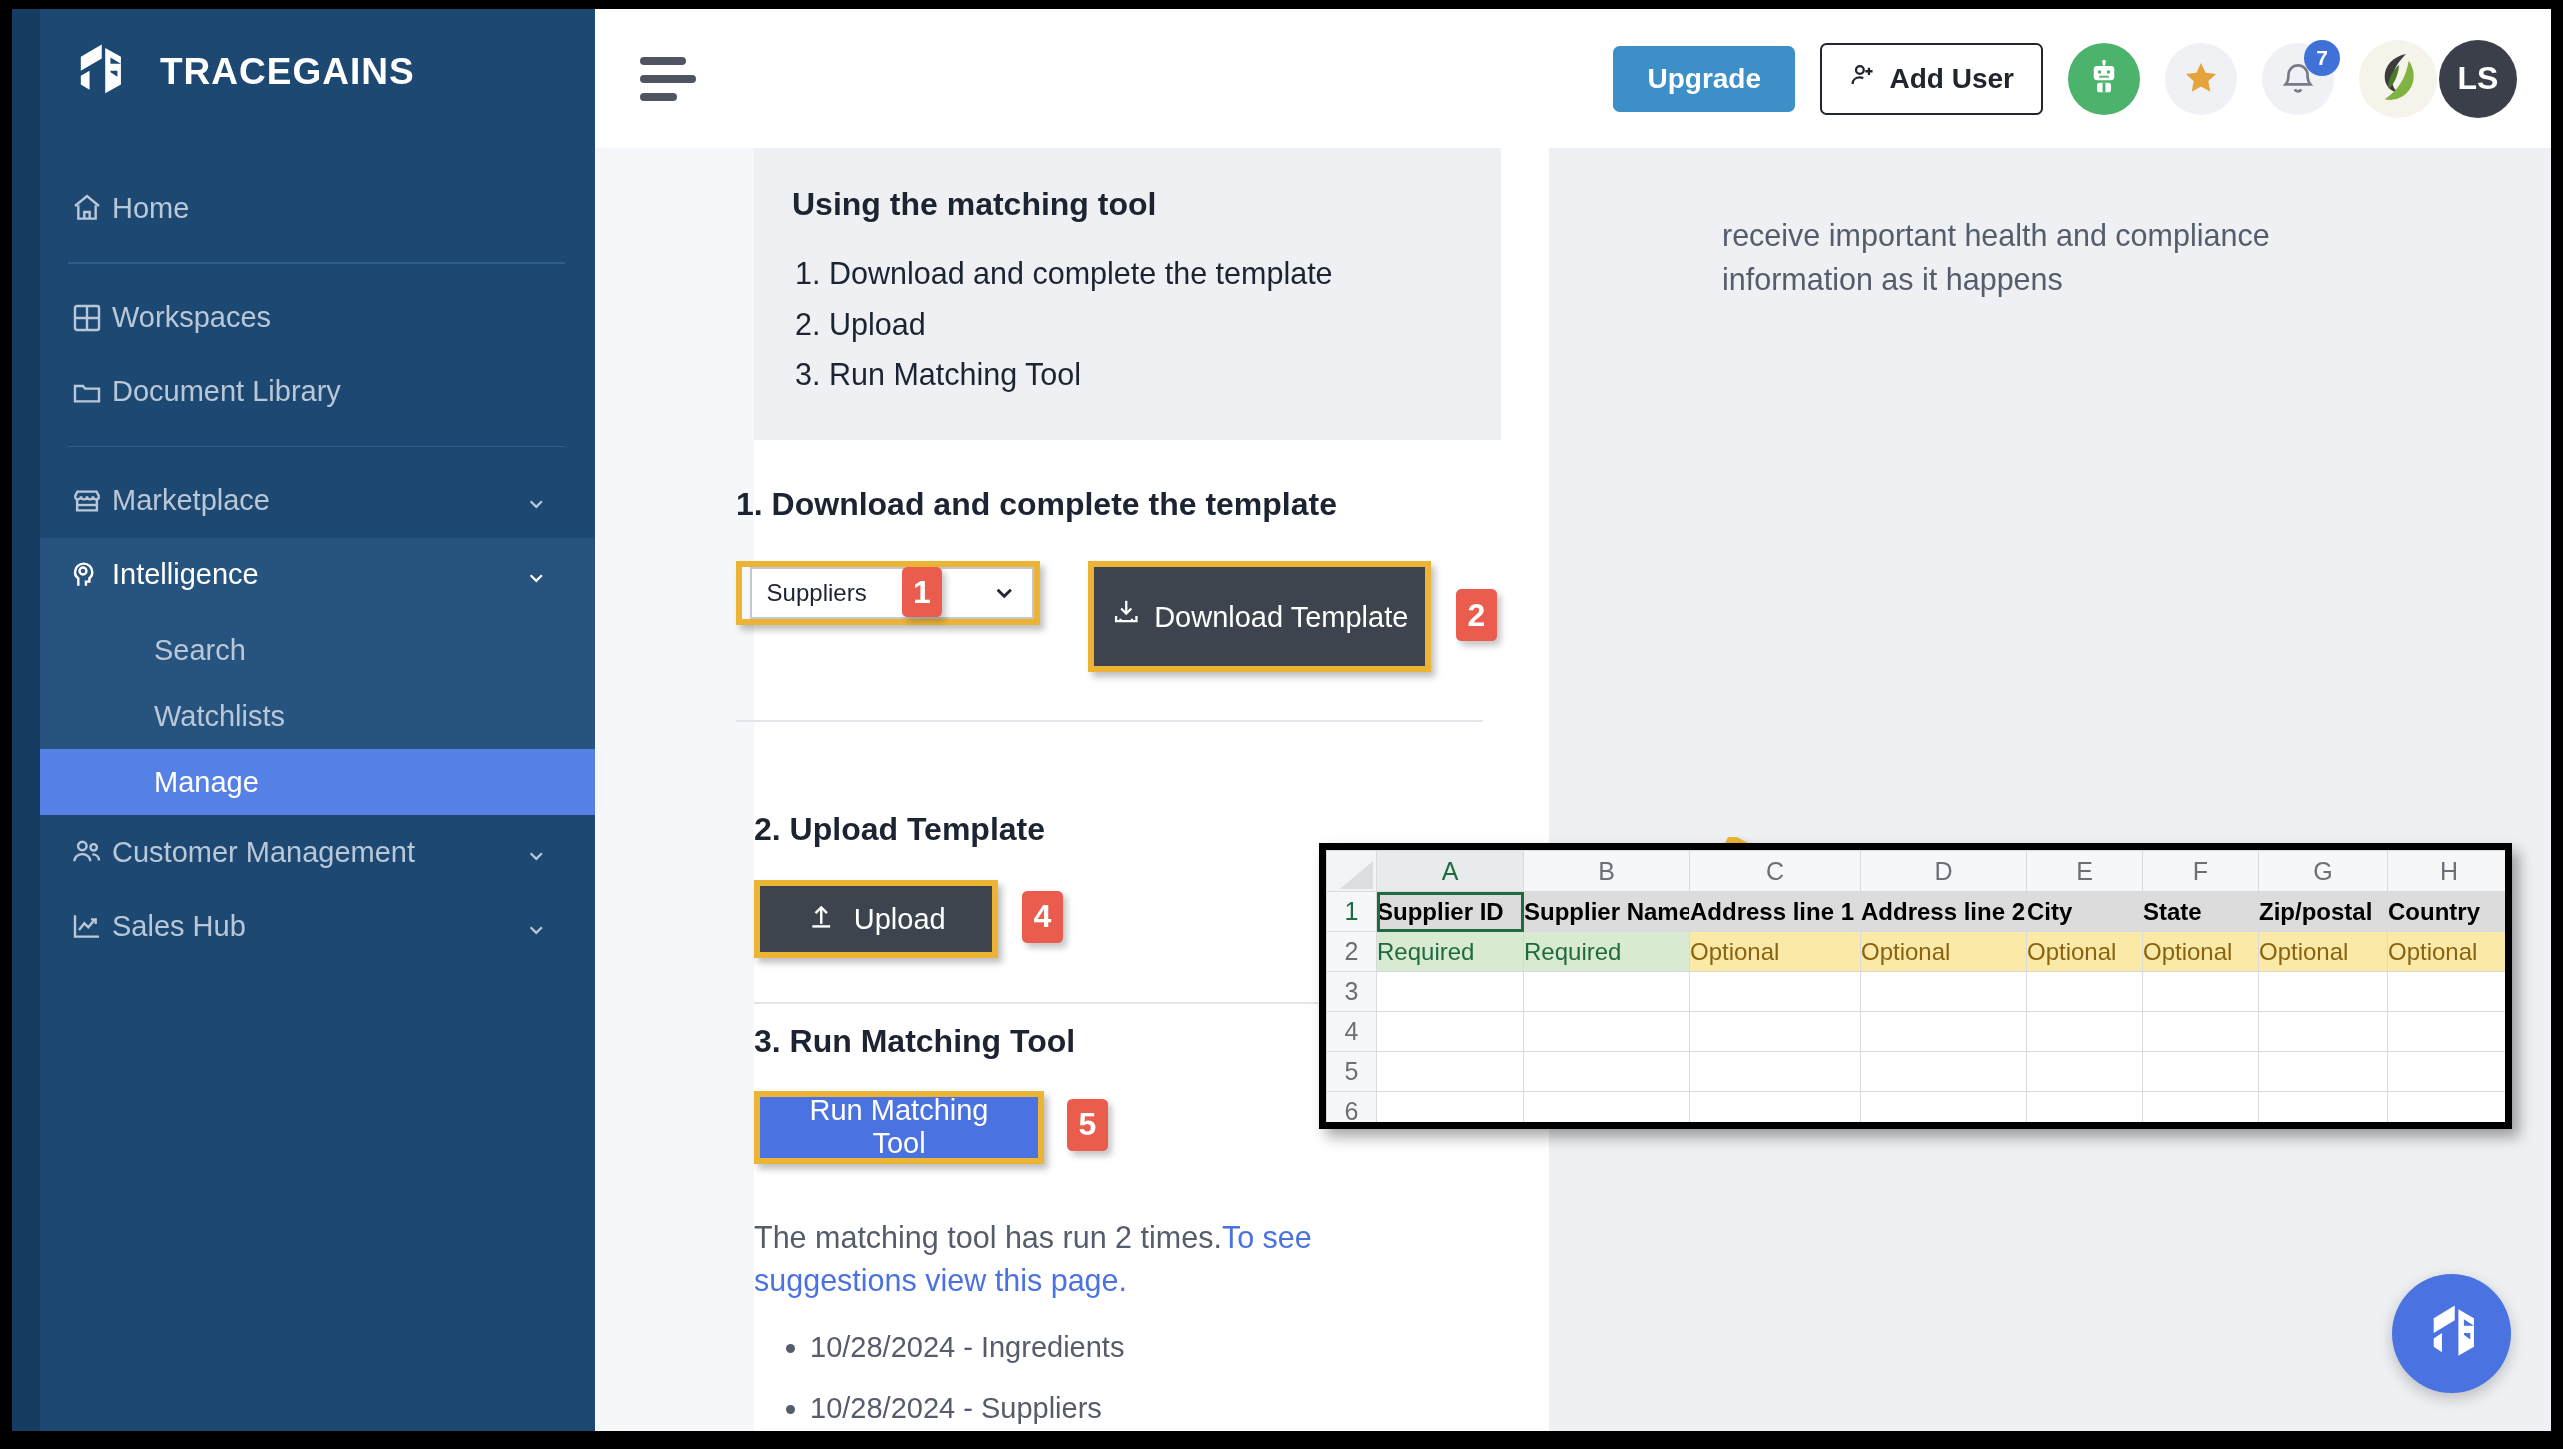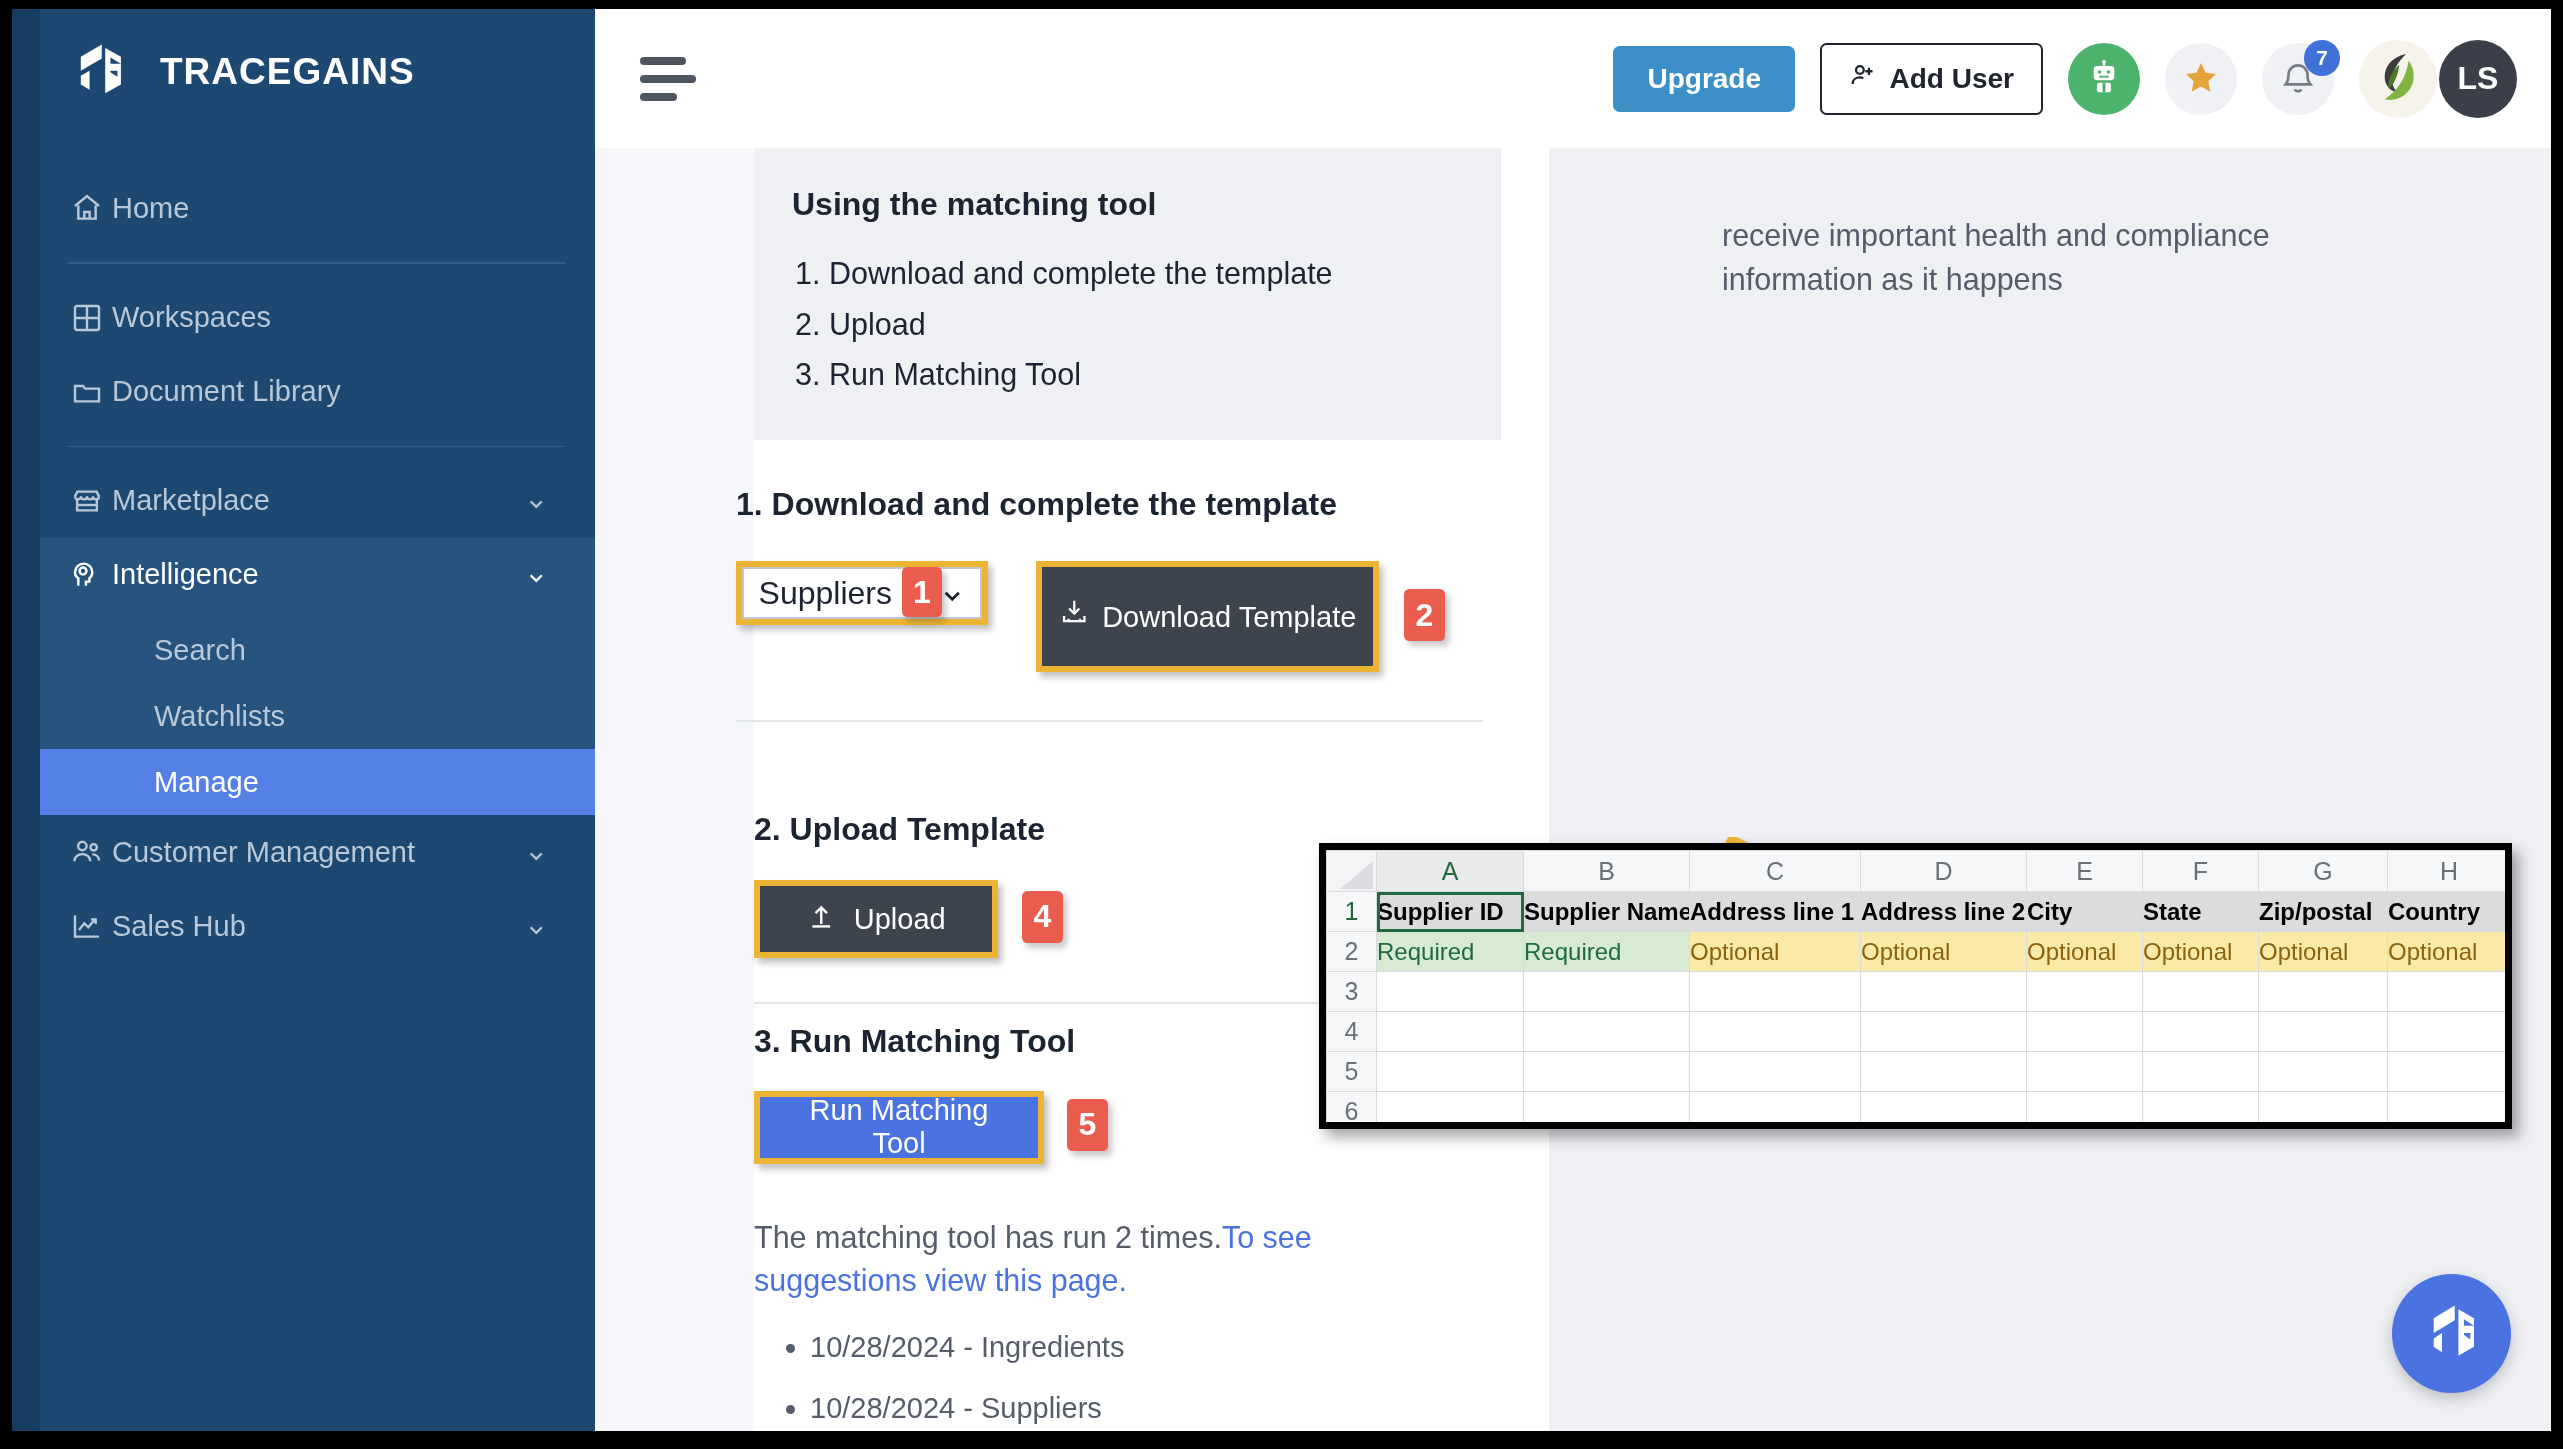--- a/index.html
+++ b/index.html
@@ -177,28 +177,29 @@
     font-size: 32px; color: #1c2431; font-weight: 600;
   }
   .sec-sub { font-size: 29px; color: #5a6472; }
 
   .hl-box {
     border: 6px solid #ecb434;
     display: inline-block;
     box-shadow: 4px 4.6px 6.6px rgba(0,0,0,0.25);
   }
   .select-box {
-    width: 240px; height: 52px;
+    width: 284px; height: 52px;
     background: #ffffff;
     border: 2px solid #c3c8d0;
     display: flex; align-items: center;
     padding: 0 14.6px;
     position: relative;
-    font-size: 32px; color: #1c2431;
+    font-size: 24px; color: #1c2431;
     cursor: pointer;
+    margin-left: 8px;
   }
   .select-box .chev-dn {
     position: absolute; right: 14.6px; top: 50%; transform: translateY(-50%);
     width: 26.5px; height: 26.5px;
   }
   .btn-dark {
     background: #3e444e; color: #ffffff;
     border: none; font-size: 29px;
     display: flex; align-items: center; justify-content: center;
     gap: 13px; cursor: pointer;

